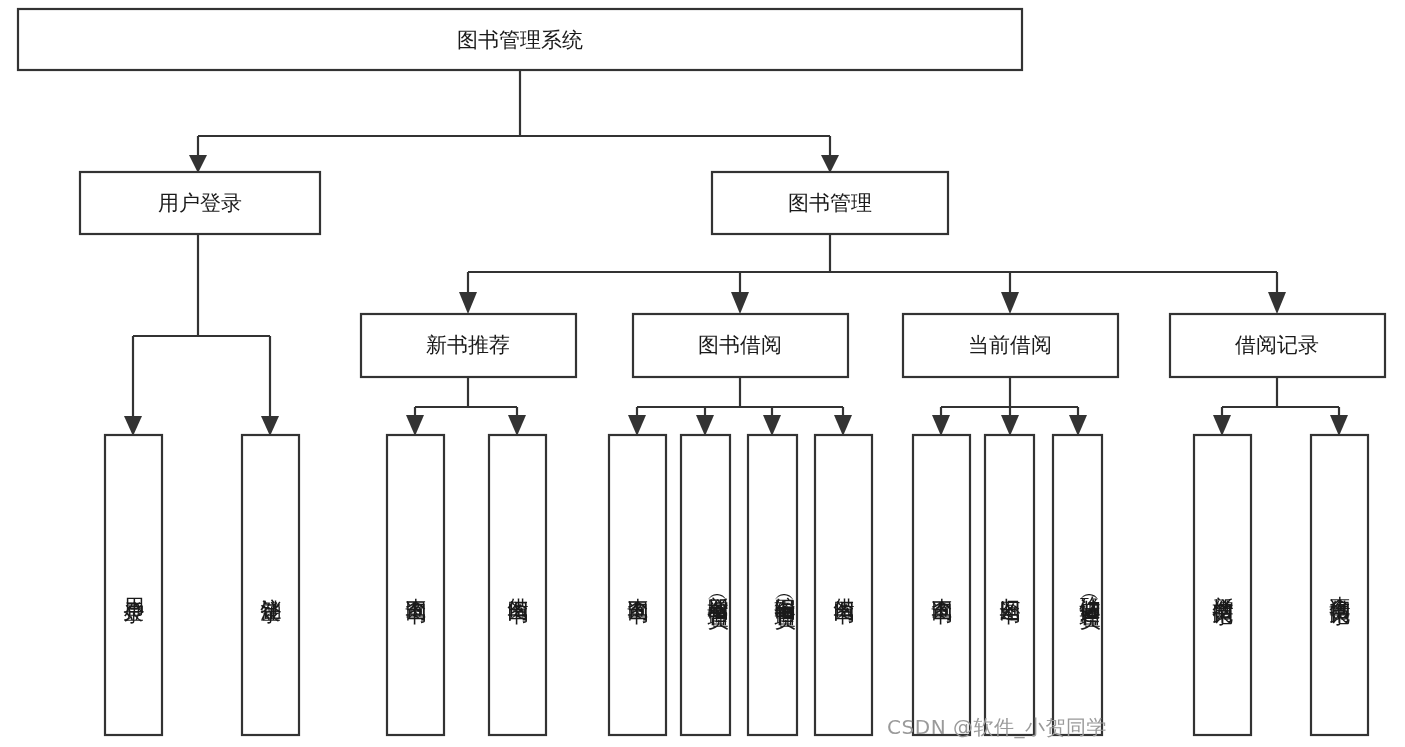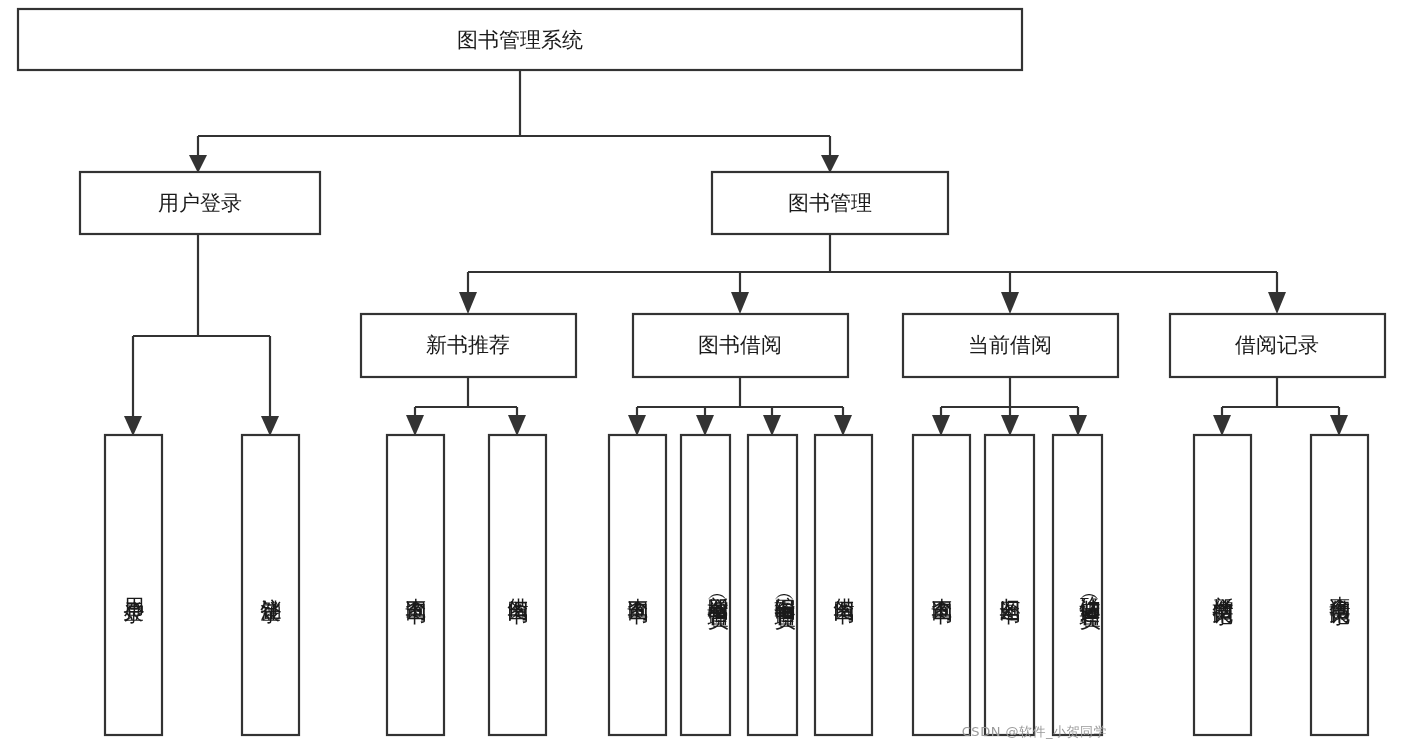--- a/index.html
+++ b/index.html
@@ -59,21 +59,21 @@
     color: #1a1a1a;
     white-space: nowrap;
     text-align: center;
     pointer-events: none;
   }
   .watermark {
     position: absolute;
     right: 12px;
     bottom: 6px;
     font-family: "DejaVu Sans", "Liberation Sans", sans-serif;
-    font-size: 13px;
+    font-size: 20px;
     color: #9a9a9a;
     letter-spacing: 0.5px;
     white-space: nowrap;
   }
 </style>
 </head>
 <body>
 
 <div id="diagram-root">
 

